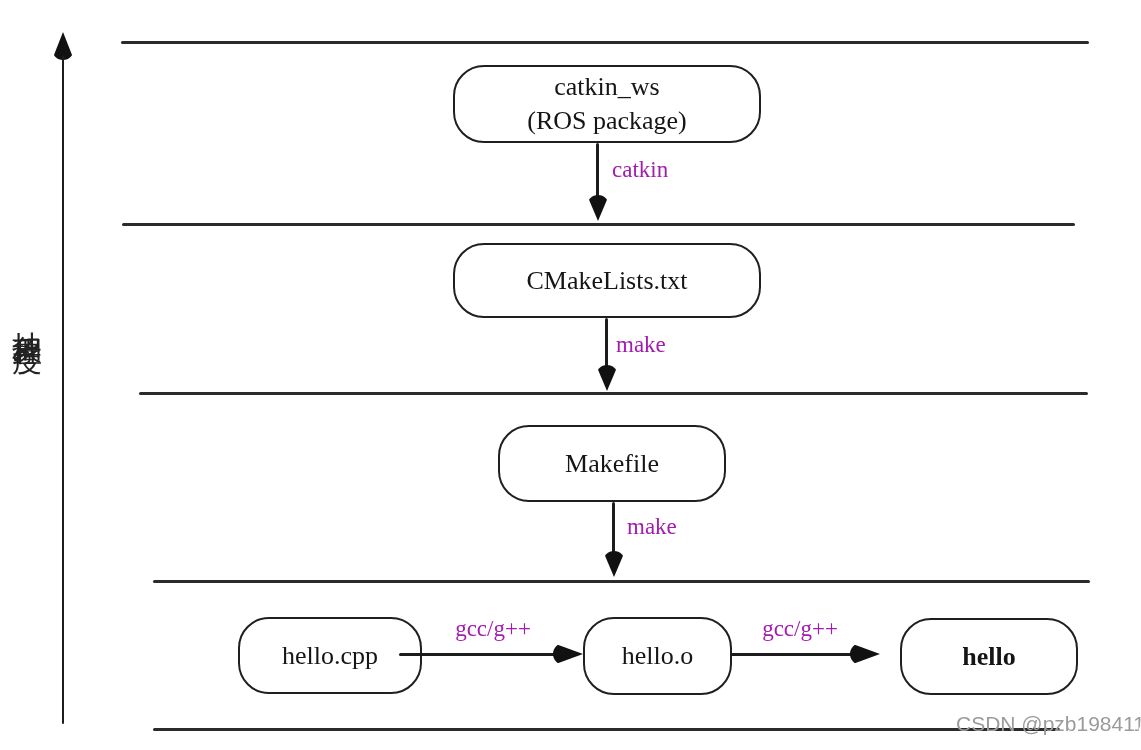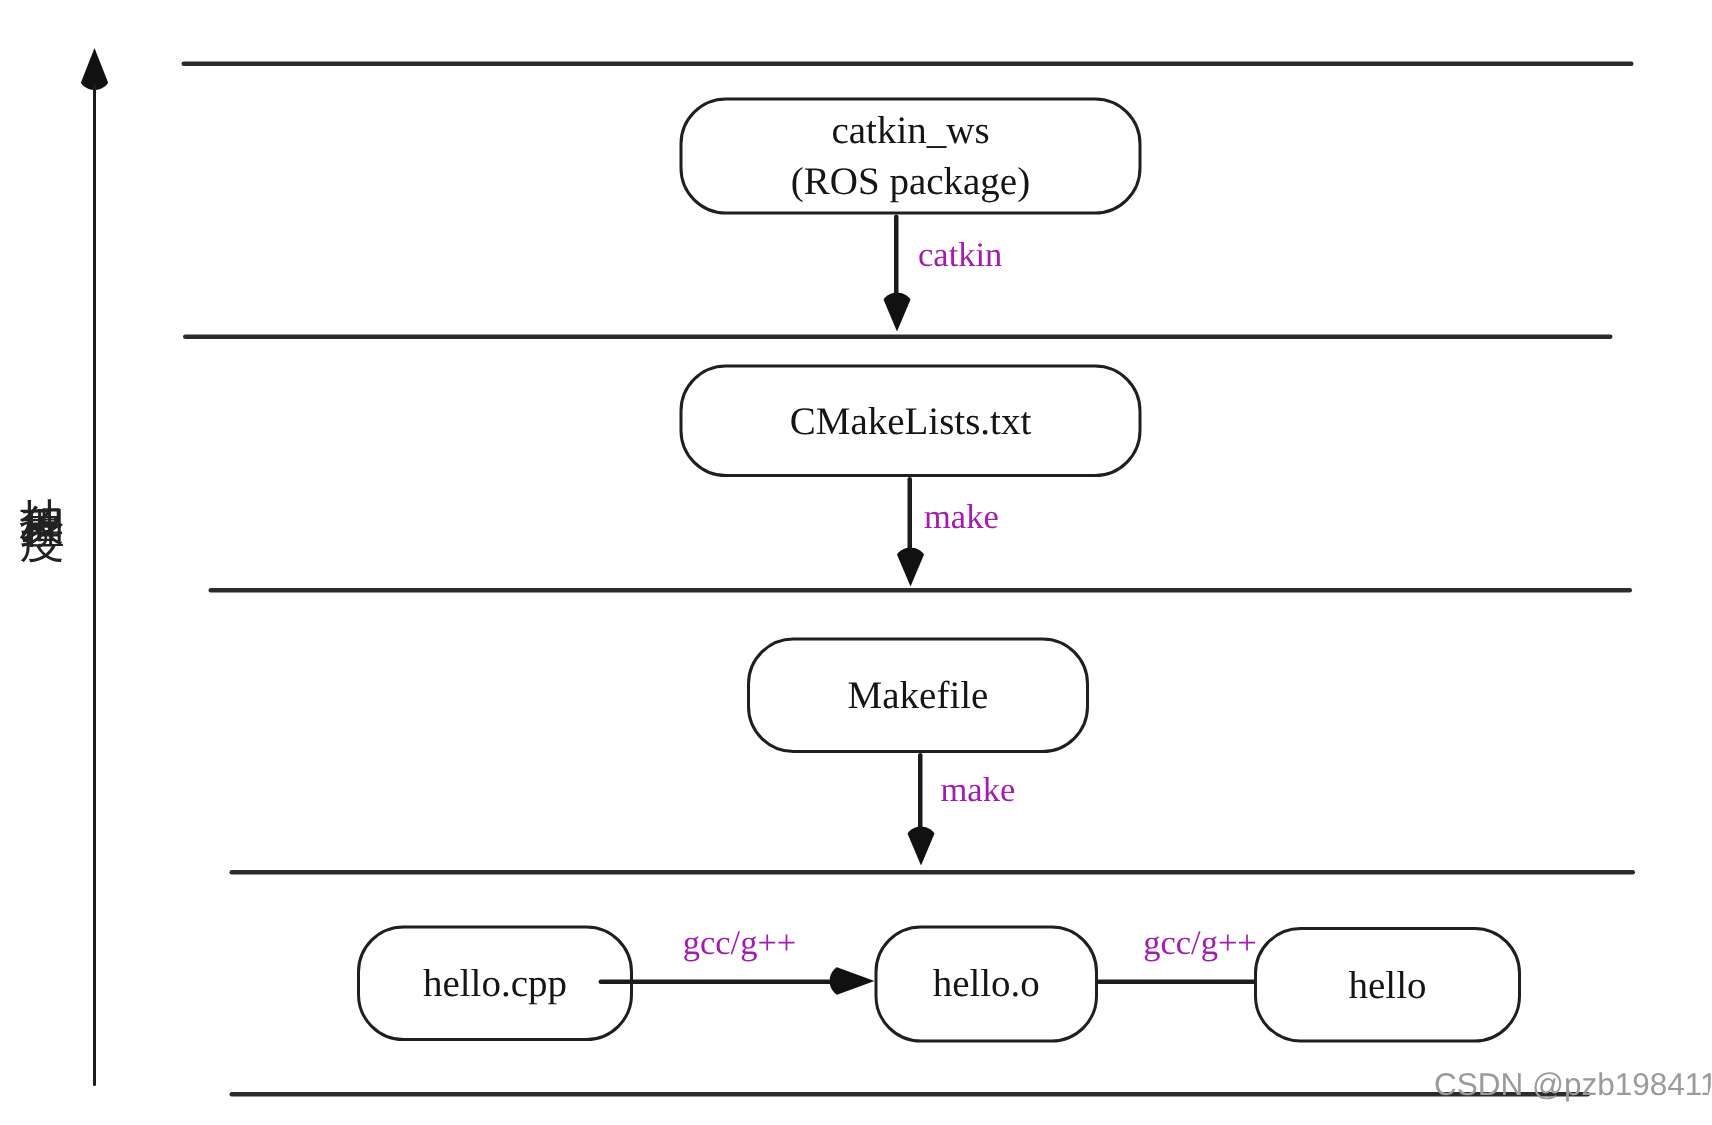--- a/index.html
+++ b/index.html
@@ -137,19 +137,19 @@
   <div class="edge-label centered" style="left:433px; top:616px; width:120px;">gcc/g++</div>
 
   <div class="node" style="left:583px; top:617px; width:149px; height:78px;justify-content:center;">
     <div>hello.o</div>
   </div>
 
   <div class="hstem" style="left:731px; top:653px; width:121px;"></div>
   <div class="head-right" style="left:850px; top:643px;"></div>
   <div class="edge-label centered" style="left:740px; top:616px; width:120px;">gcc/g++</div>
 
-  <div class="node" style="left:836px; top:618px; width:178px; height:77px;">
+  <div class="node" style="left:900px; top:618px; width:178px; height:77px;font-weight:bold;">
     <div>hello</div>
   </div>
 
   <div class="watermark">CSDN @pzb19841116</div>
 
 </div>
 
 </body></html>

